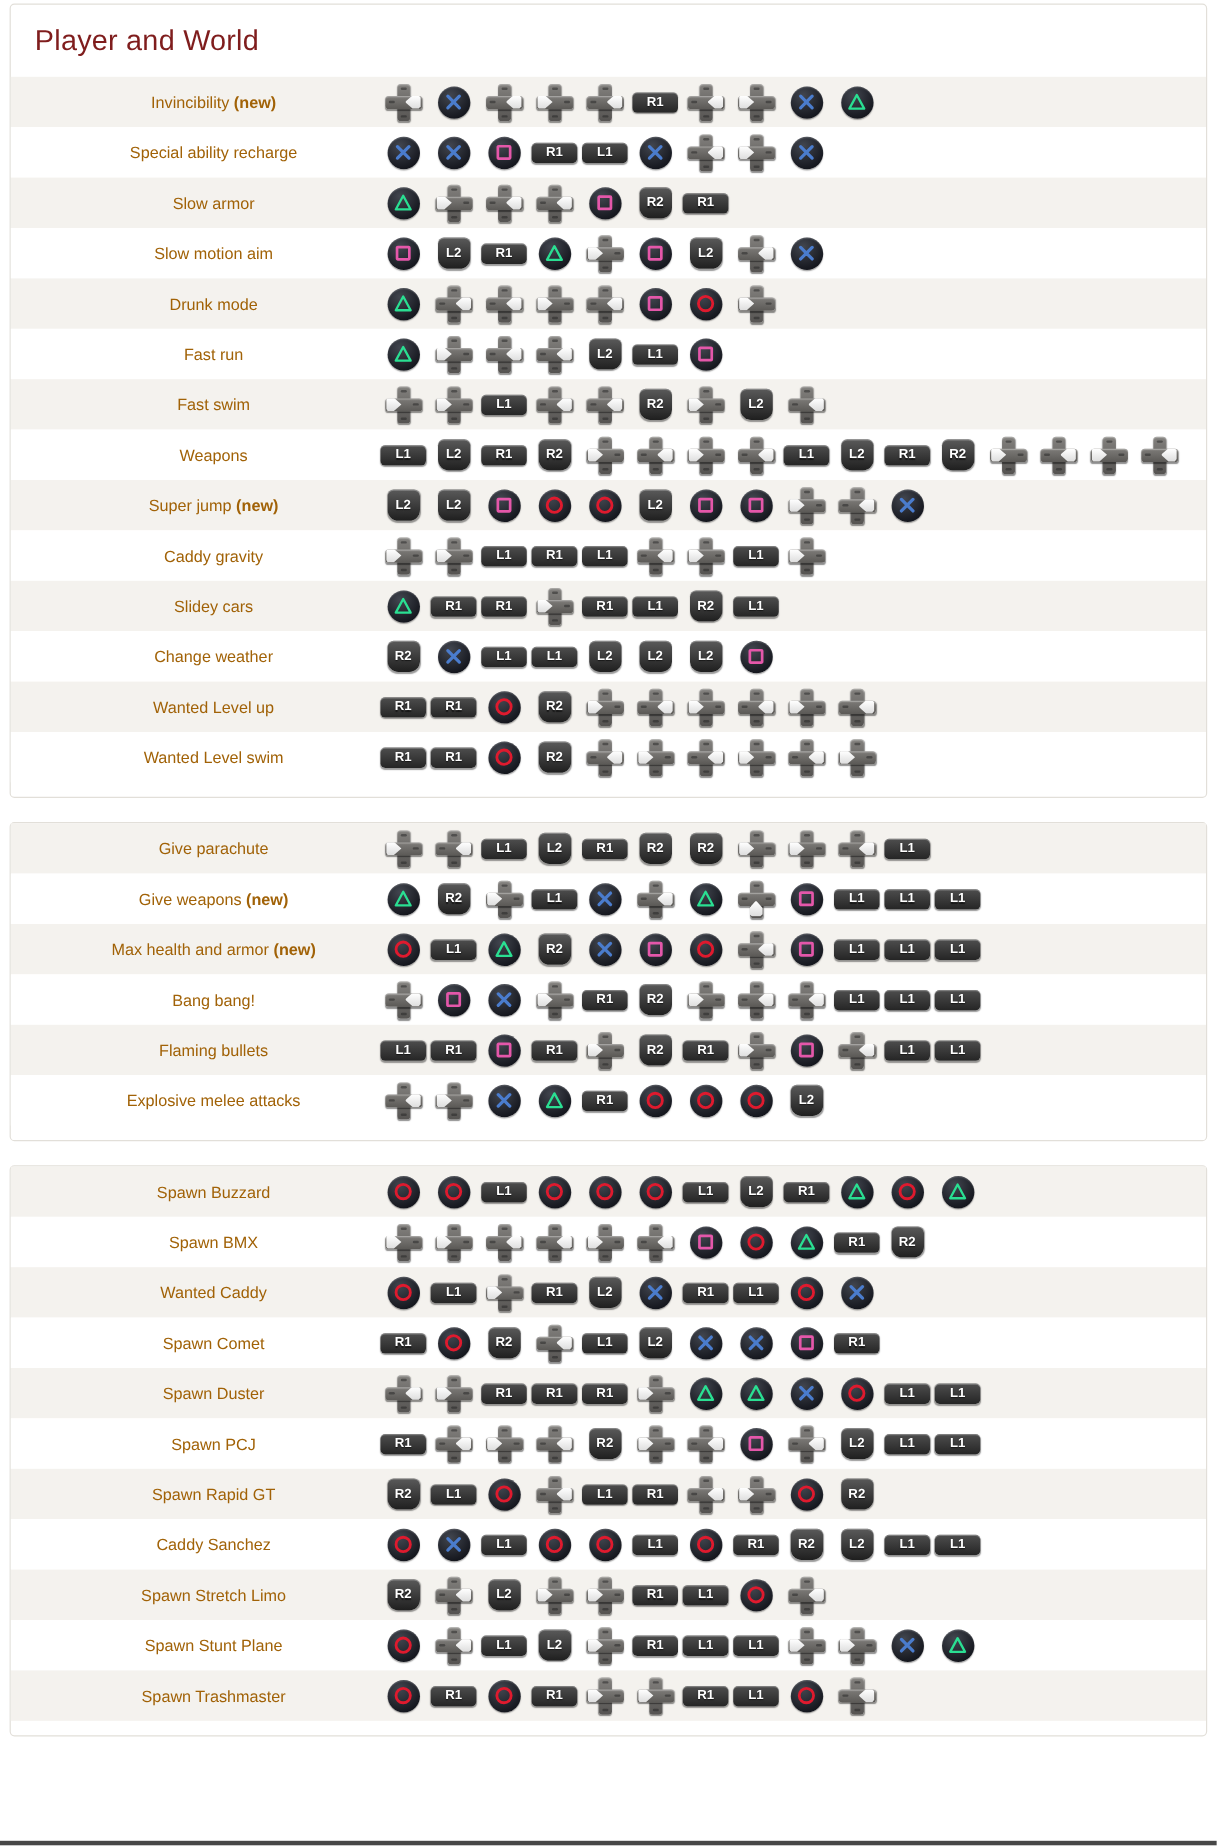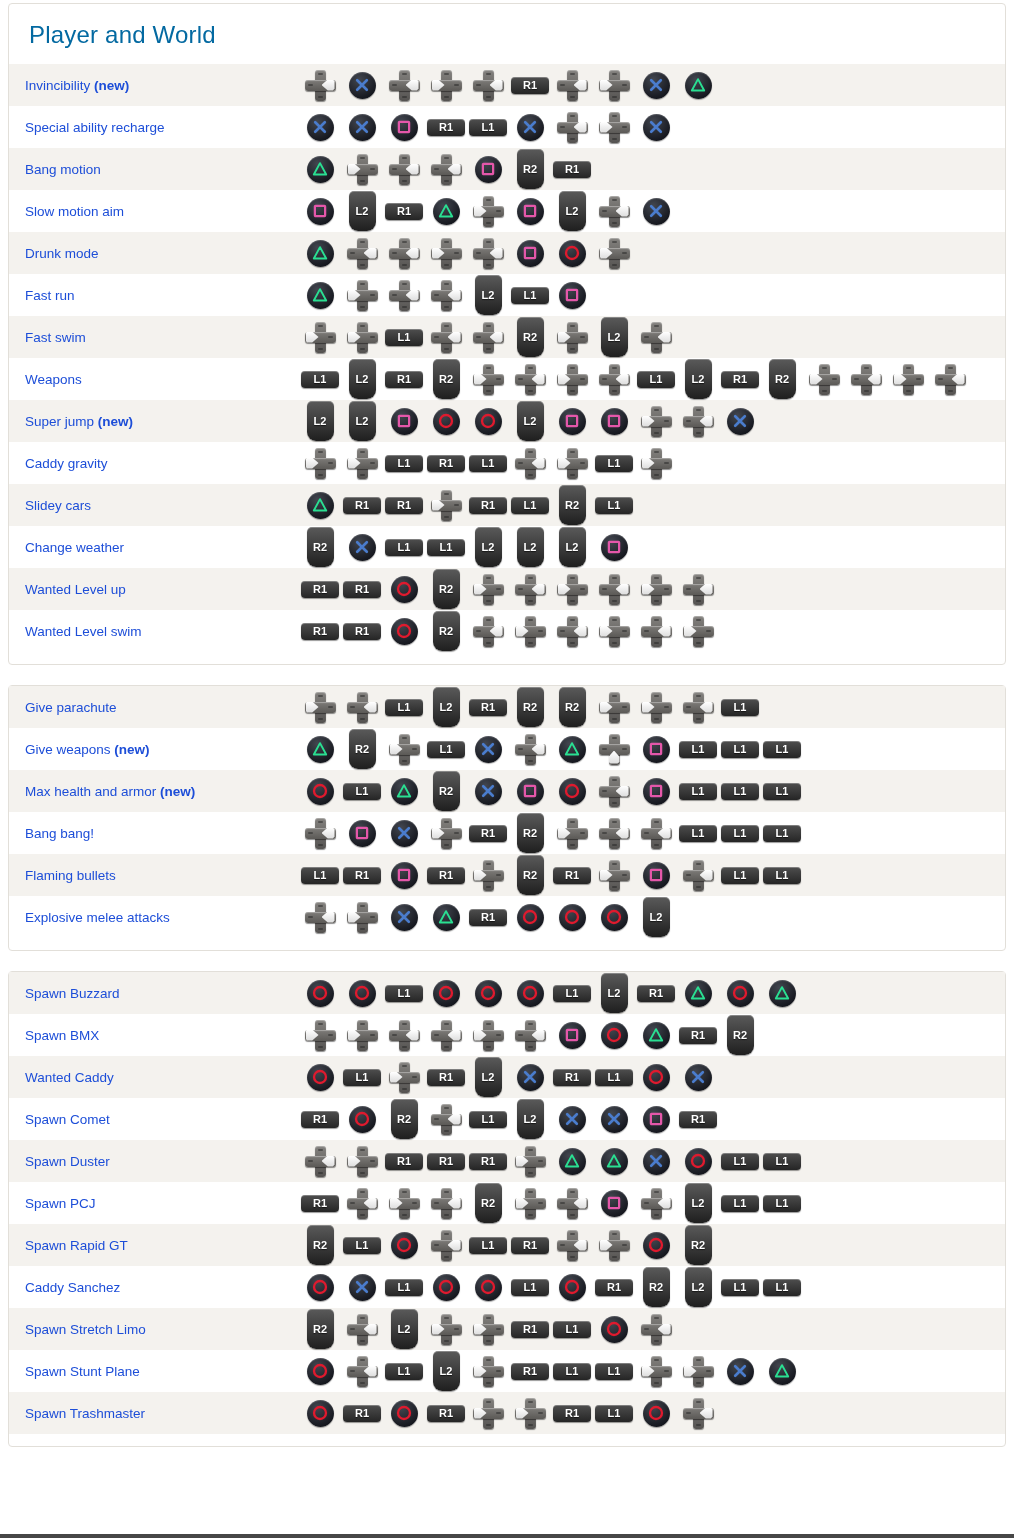--- a/index.html
+++ b/index.html
@@ -5,27 +5,27 @@
   html,body{margin:0;padding:0;}
   body{
     width:1014px;height:1538px;position:relative;overflow:hidden;
     background:#fff;font-family:"Liberation Sans",sans-serif;
   }
   .panel{
     margin:3px 8px 20px;border:1px solid #e2dfd9;border-radius:4px;
     background:#fff;padding-bottom:12px;
   }
   .panel-title{
-    margin:0;padding:17px 20px 15px;font-size:24px;font-weight:400;color:#0369a1;
+    margin:0;padding:17px 20px 15px;font-size:24px;font-weight:400;color:#7f1d1d;
     letter-spacing:.2px;
   }
   .row{display:flex;align-items:center;height:42px;}
   .row.odd{background:#f4f2ee;}
   .row.even{background:#ffffff;}
-  .label{flex:0 0 274px;padding-left:16px;font-size:13.5px;color:#1d4ed8;}
+  .label{flex:0 0 274px;padding-left:32px;font-size:13.5px;color:#a16207;text-align:center;}
   .label b{font-weight:700;}
   .icons{display:flex;}
   .cell{width:42px;height:42px;display:flex;align-items:center;justify-content:center;}
 
   
   .face{
     width:27px;height:27px;border-radius:50%;
     background:radial-gradient(circle at 38% 28%, #42464f, #15171e 75%);
     box-shadow:inset 0 1px 1px rgba(255,255,255,.18), 0 1px 1px rgba(0,0,0,.35);
     display:flex;align-items:center;justify-content:center;
@@ -37,21 +37,21 @@
   .gc{stroke:var(--ci-color);stroke-width:2.2;fill:none;}
 
   
   .bumper,.trigger{
     color:#fff;font-size:11px;font-weight:700;
     display:flex;align-items:center;justify-content:center;
     box-shadow:inset 0 1px 0 rgba(255,255,255,.28), 0 1px 1px rgba(0,0,0,.4);
     text-shadow:0 1px 1px rgba(0,0,0,.6);
   }
   .bumper{width:38px;height:17px;border-radius:4px;background:linear-gradient(#4e4e4e,#252525);}
-  .trigger{width:27px;height:40px;border-radius:5px 5px 9px 9px;background:linear-gradient(#5a5a5a,#1f1f1f);}
+  .trigger{width:27px;height:26px;border-radius:5px 5px 9px 9px;background:linear-gradient(#5a5a5a,#1f1f1f);}
 
   
   .dpad{position:relative;width:31px;height:31px;}
   .dv,.dh{position:absolute;border-radius:3px;
     box-shadow:inset 0 1px 1px rgba(255,255,255,.35), 0 1px 1px rgba(0,0,0,.45);}
   .dv{left:10px;top:0;width:11px;height:31px;background:linear-gradient(180deg,#83817e,#555351);}
   .dh{top:10px;left:0;width:31px;height:11px;background:linear-gradient(180deg,#7d7b78,#5b5956);}
   .dv::before,.dv::after{content:'';position:absolute;left:3px;width:5px;height:2px;
     background:rgba(35,35,35,.5);border-radius:1px;}
   .dv::before{top:3px;} .dv::after{bottom:3px;}
@@ -199,21 +199,21 @@
           <span class="cell">
             <span class="face">
               <svg class="g" viewBox="0 0 15 15">
                 <path class="gx" d="M3 3 L12 12 M12 3 L3 12"></path>
               </svg>
             </span>
           </span>
         </div>
       </div>
       <div class="row odd">
-        <div class="label">Bang motion</div>
+        <div class="label">Slow armor</div>
         <div class="icons">
           <span class="cell">
             <span class="face">
               <svg class="g" viewBox="0 0 15 15">
                 <path class="gt" d="M7.5 2 L13.3 12.7 L1.7 12.7 Z"></path>
               </svg>
             </span>
           </span>
           <span class="cell">
             <span class="dpad">

